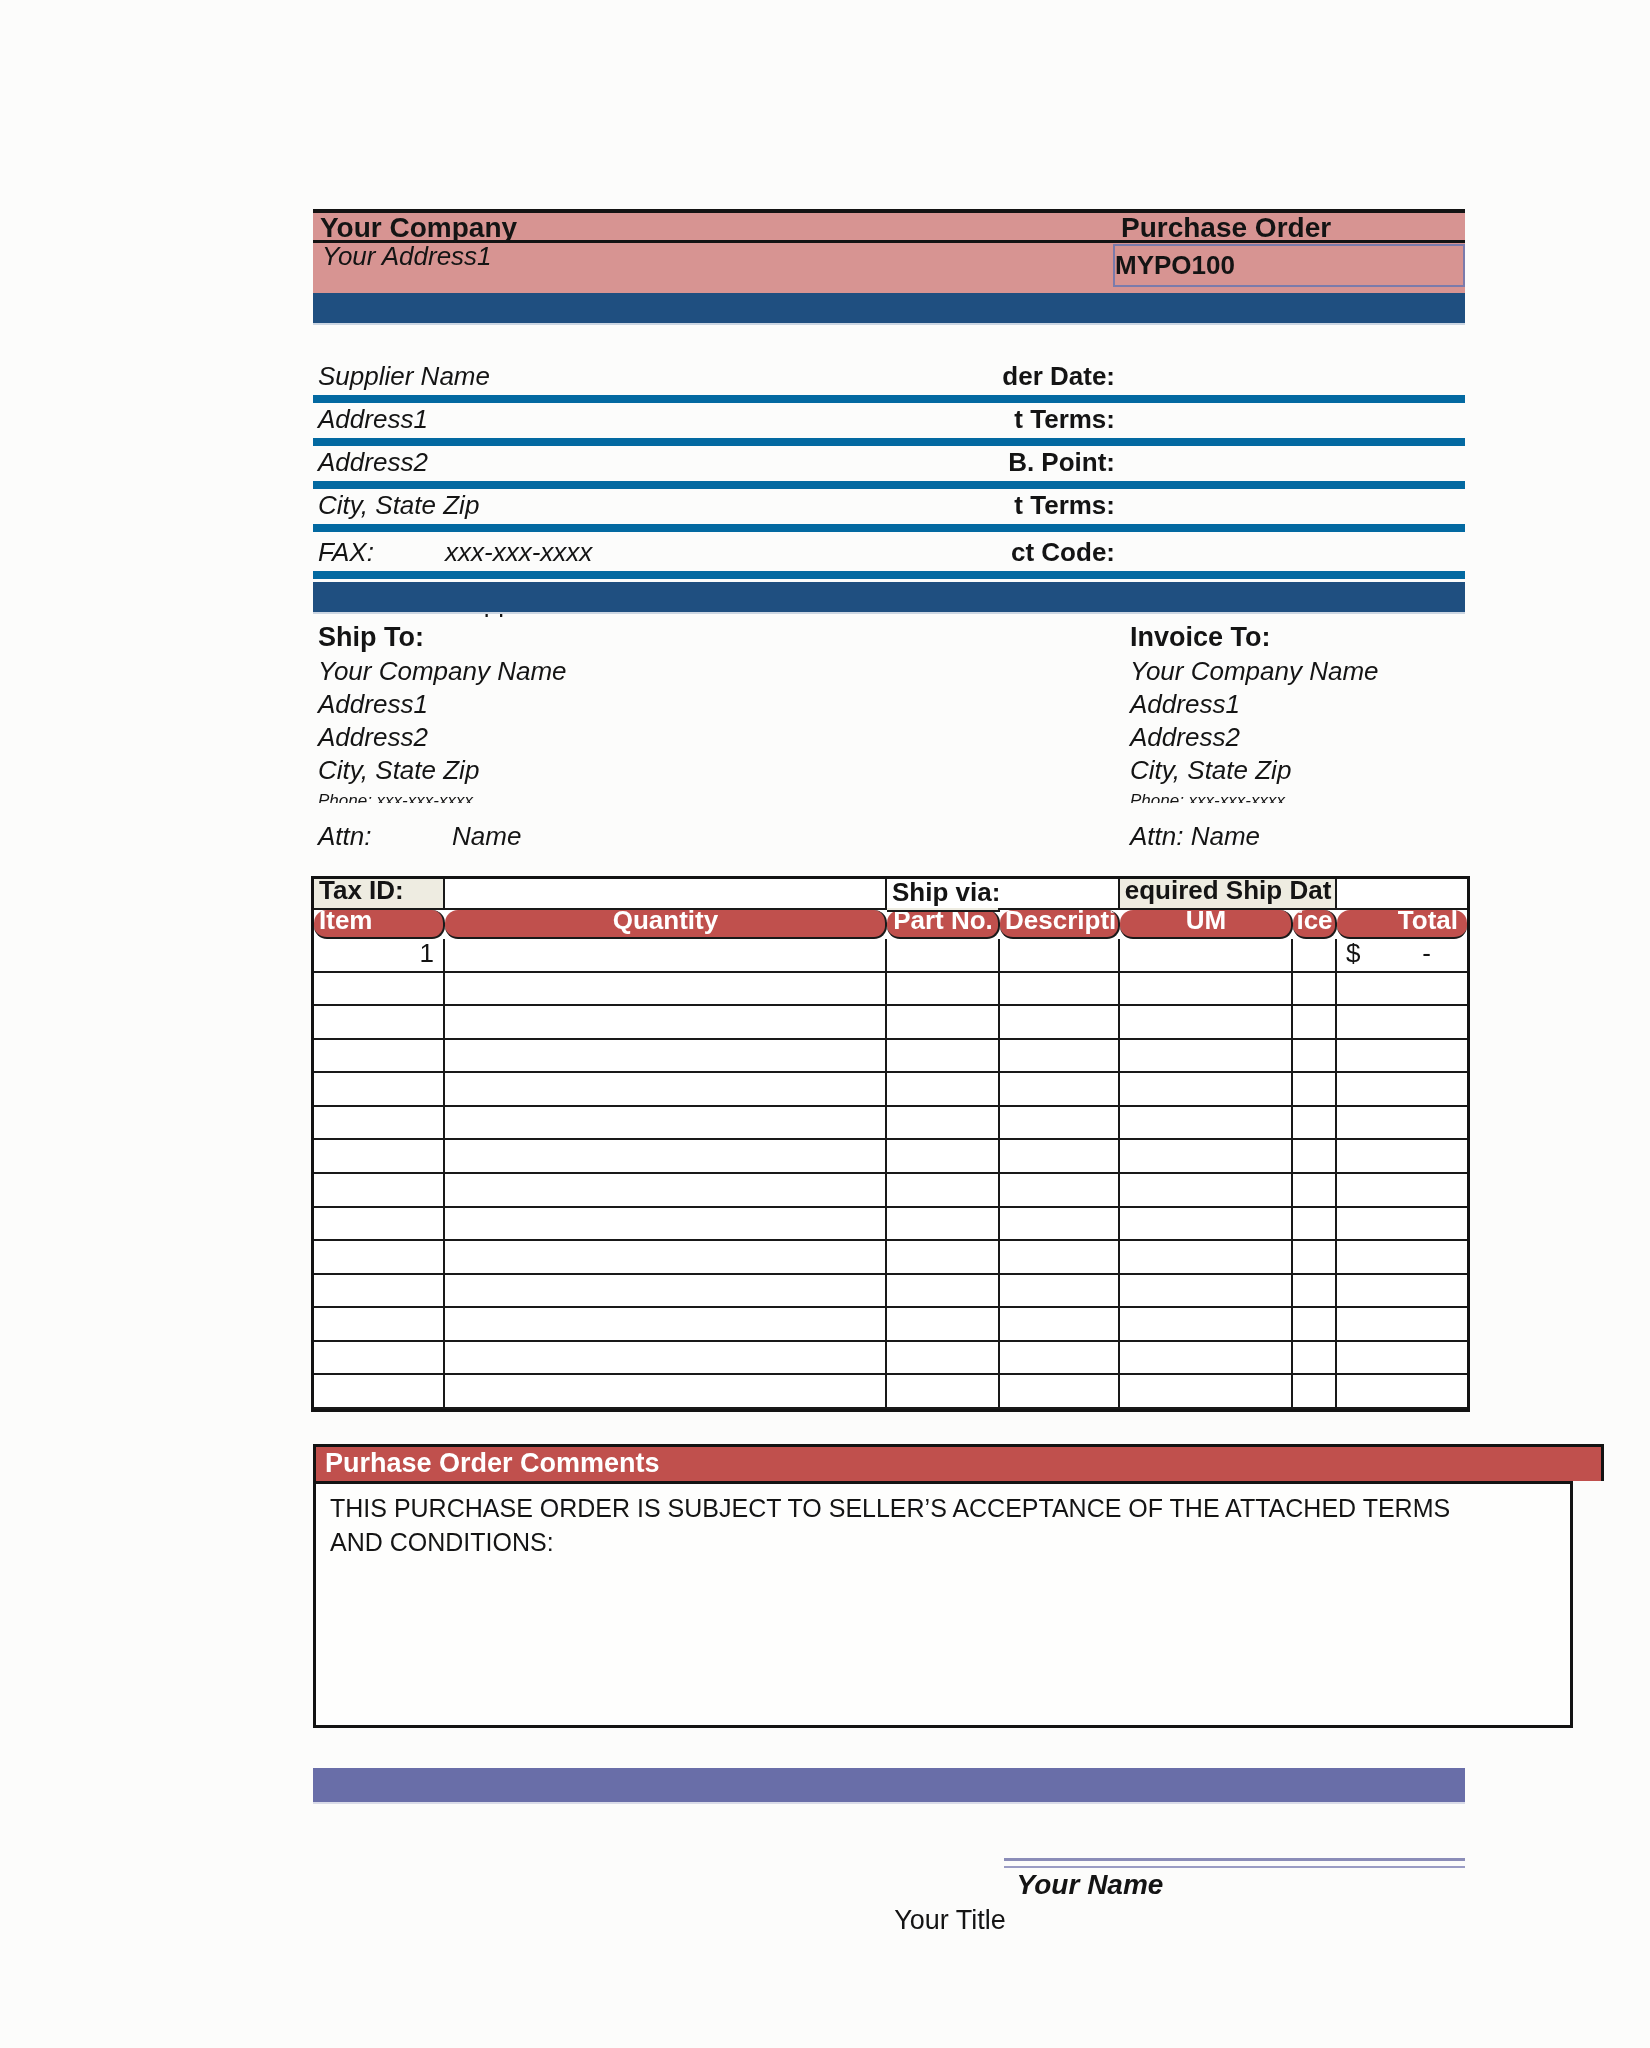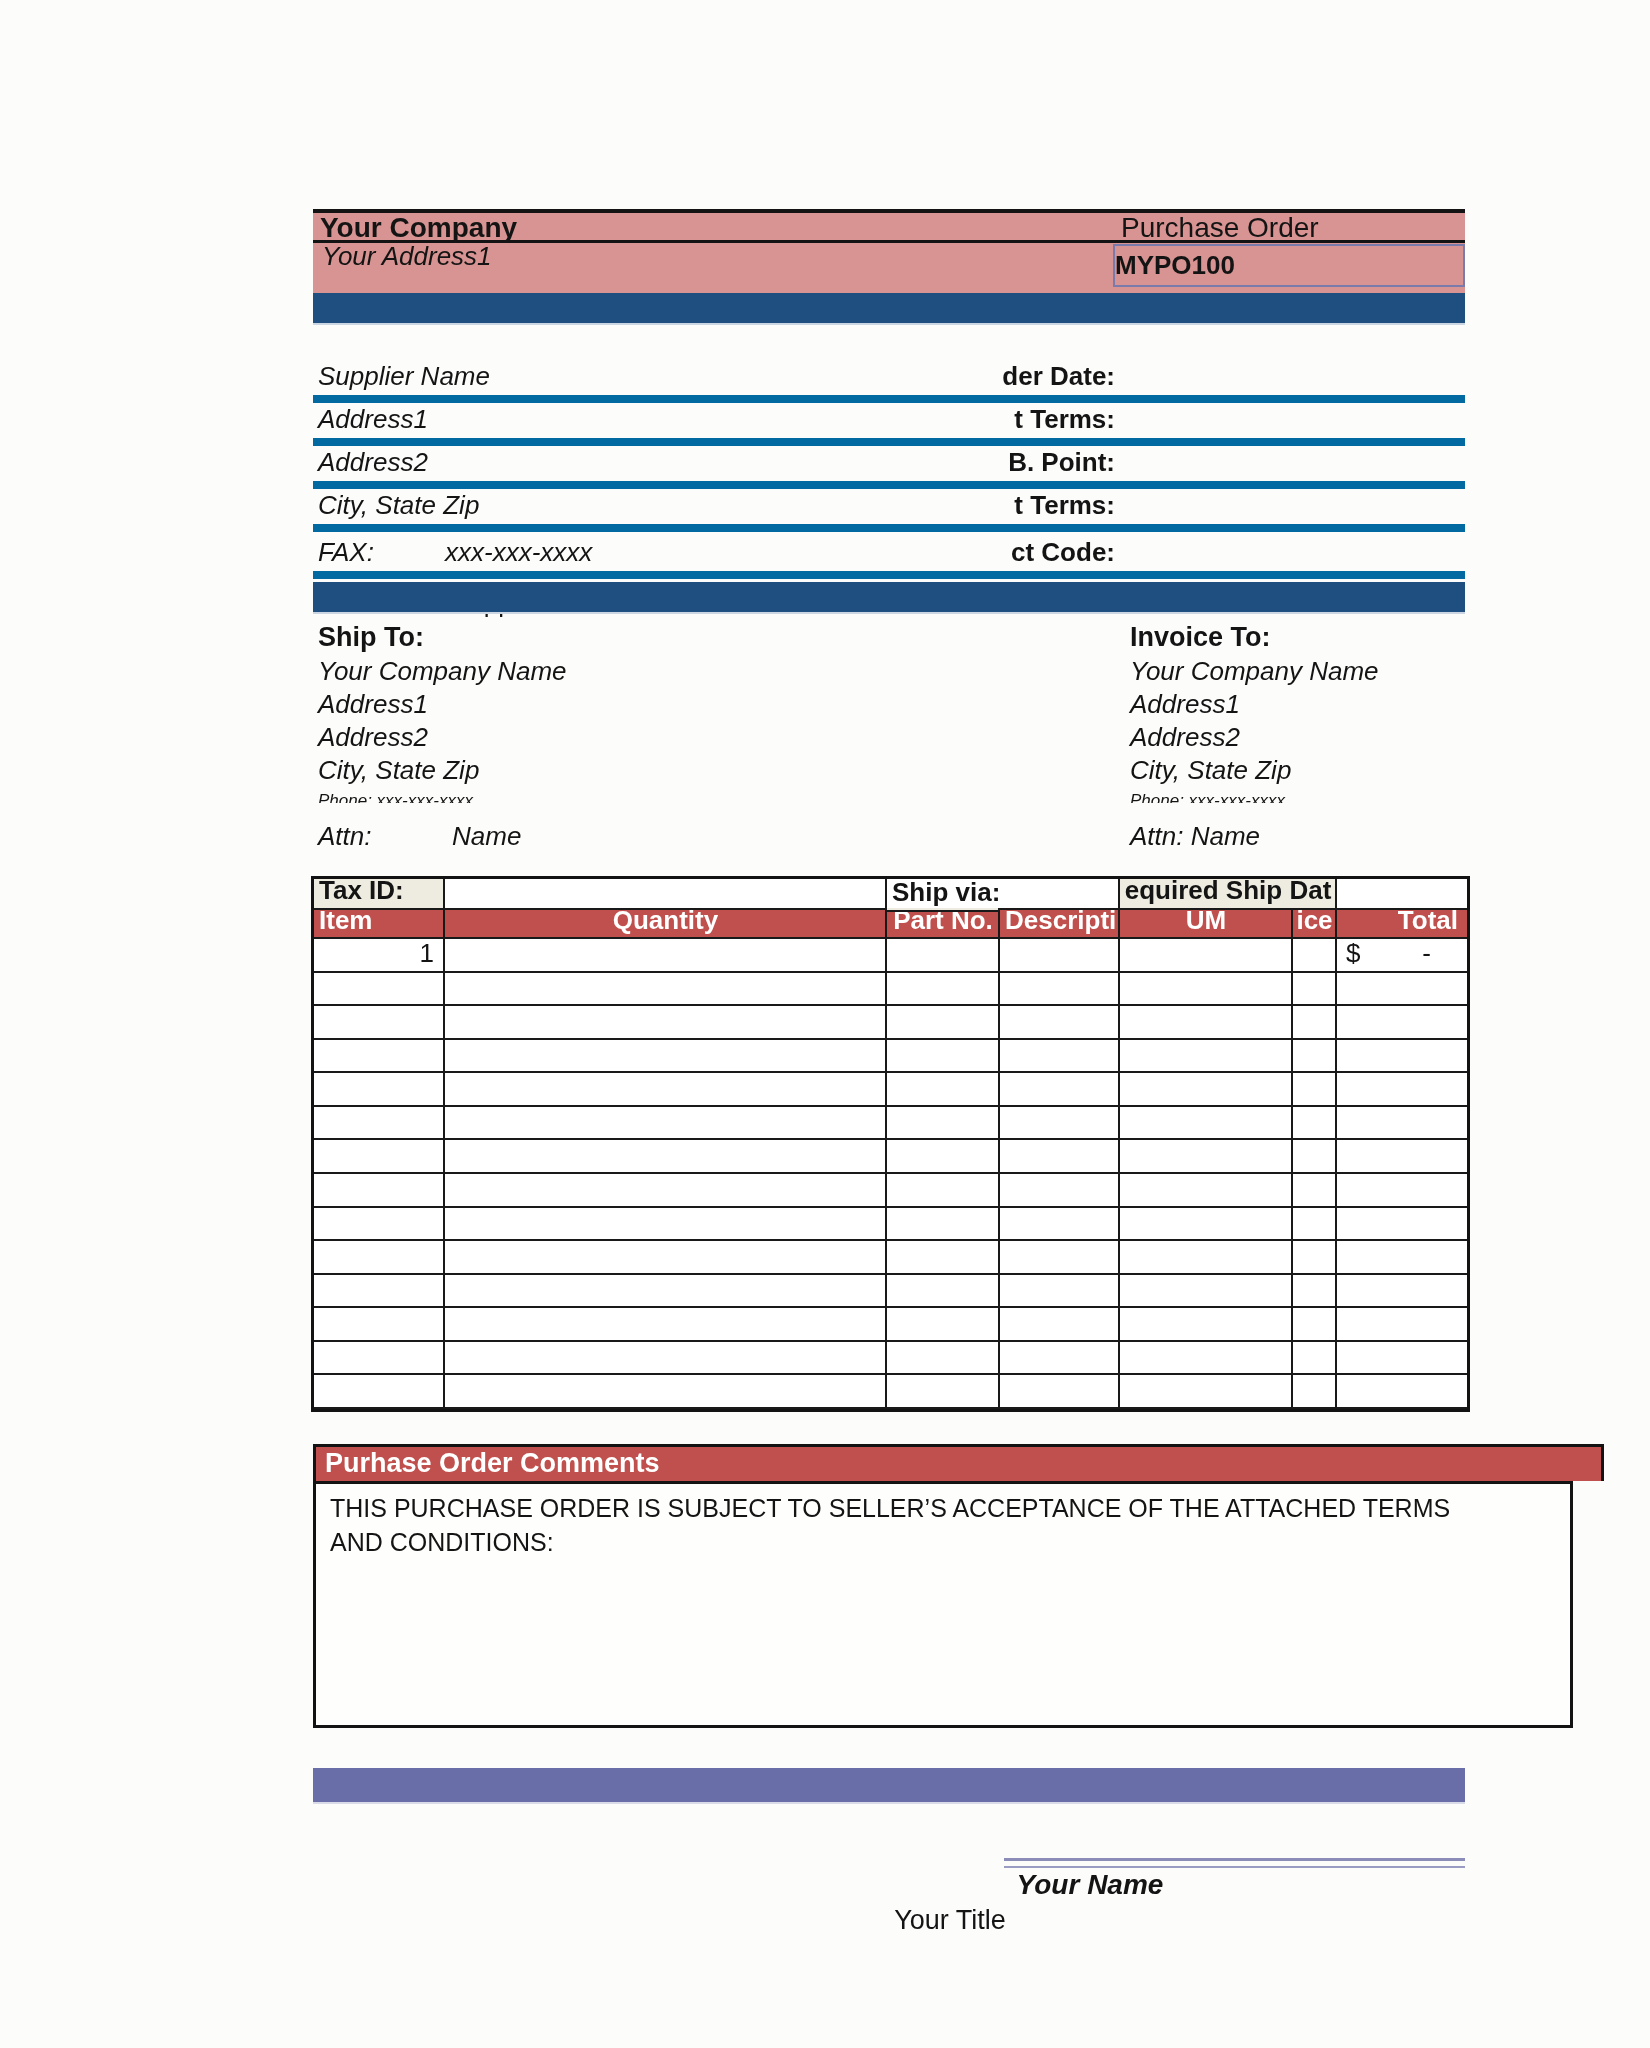--- a/index.html
+++ b/index.html
@@ -14,21 +14,21 @@
     background:var(--pink,#d79492); border-top:4px solid #131313;
   }
   .po-header-row1 {
     position:relative; height:27px; border-bottom:3px solid #131313;
   }
   .company-name {
     position:absolute; left:7px; top:1px; font-size:28px; font-weight:bold;
     line-height:28px; white-space:nowrap;
   }
   .doc-title {
-    position:absolute; left:808px; top:1px; font-size:28px; font-weight:normal;
+    position:absolute; left:808px; top:1px; font-size:28px; font-weight:bold;
     line-height:28px; white-space:nowrap;text-align:right;
   }
   .po-header-row2 { position:relative; height:52px; }
   .company-address {
     position:absolute; left:9px; top:0; font-size:26px; font-style:italic;
     line-height:27px;
   }
   .po-number-box {
     position:absolute; left:800px; top:1px; width:348px; height:39px;
     border:2px solid #7b7bab; text-align:left; line-height:39px;
@@ -74,21 +74,21 @@
     grid-template-columns:131px 442px 113px 120px 173px 44px 130px;
     grid-template-rows:31px 29px repeat(14, 33.57px);
   }
   .cell {
     box-sizing:border-box; border-right:2px solid #191919; border-bottom:2px solid #191919;
     font-size:26px; display:flex; align-items:flex-end; padding:0 4px 2px 5px;
     overflow:hidden; background:transparent;
   }
   .cell.nr { border-right:none; }
   .cell.beige { background:var(--beige,#eeece1); font-weight:bold; }
-  .cell.red { background:var(--red,#c0504d); color:#fff; font-weight:bold; align-items:center; padding-bottom:7px; }
+  .cell.red { background:var(--red,#c0504d); color:#fff; font-weight:bold; align-items:center; padding-bottom:7px;border-radius:13px; }
   .cell.span2 { grid-column:span 2; }
   .cell.ac { justify-content:center; }
   .cell.ar { justify-content:flex-end; padding-right:9px; }
   .cell.ovis { overflow:visible; white-space:nowrap; z-index:2;margin-top:29px; }
   .cell.nowrap { white-space:nowrap; }
   .cell.money { justify-content:space-between; padding:0 36px 2px 9px; }
   
   .comments-bar {
     position:absolute; left:313px; top:1444px; width:1291px; height:37px;
     background:var(--red,#c0504d); box-sizing:border-box;

